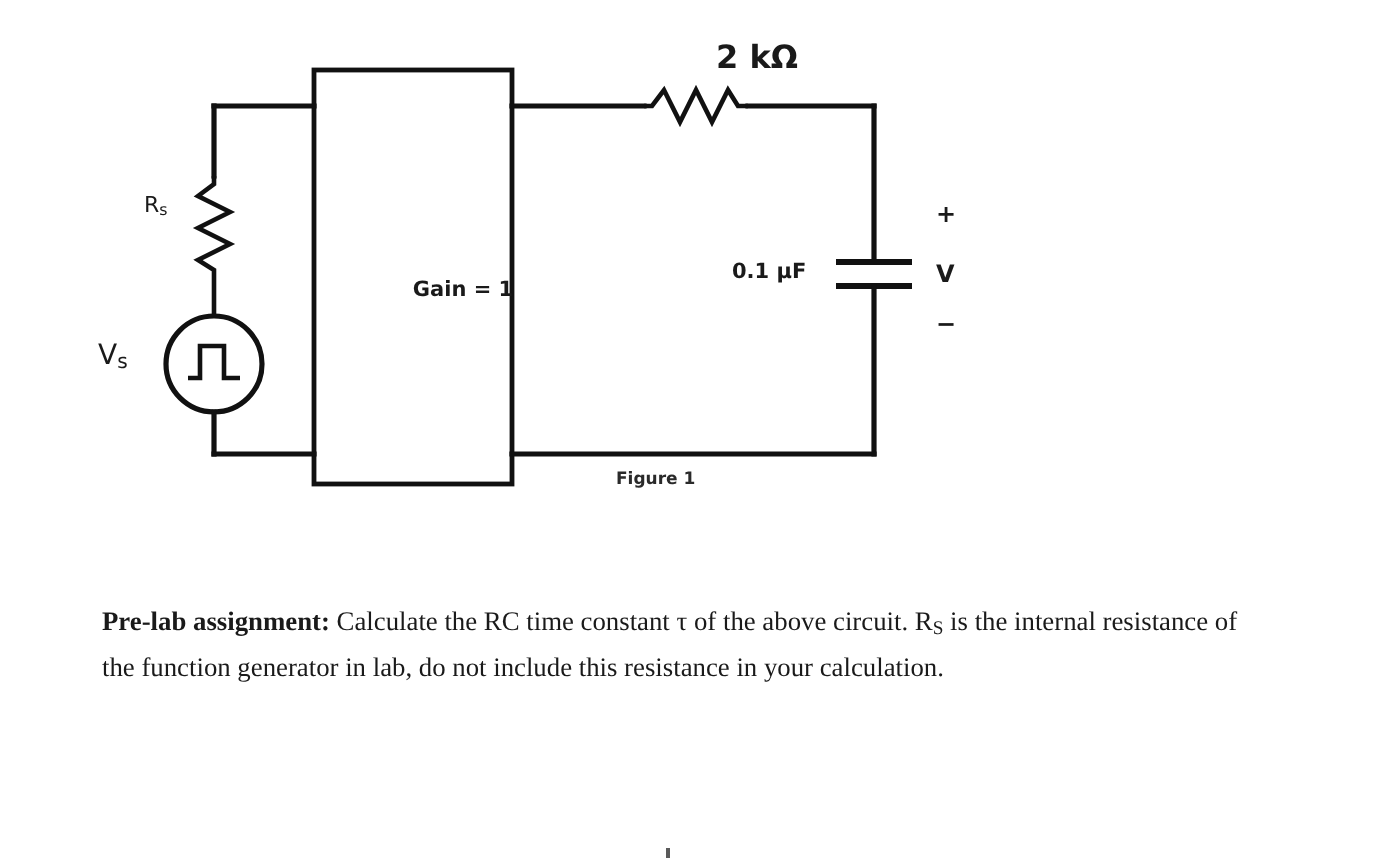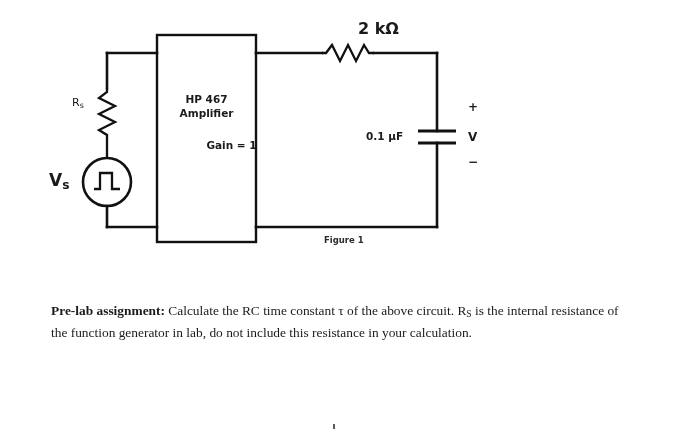--- a/index.html
+++ b/index.html
@@ -66,27 +66,27 @@
     color: #1a1a1a;
     white-space: nowrap;
     line-height: 1.22;
   }
   .lbl sub {
     font-size: 0.72em;
     vertical-align: -0.22em;
   }
 
   #label-rs      { left: 72px;  top: 96px;  font-size: 11px; font-weight: 400; }
-  #label-vs      { left: 49px;  top: 170px; font-size: 17px; font-weight: 700; }
+  #label-vs      { left: 49px;  top: 170px; font-size: 14px; font-weight: 400; }
   #label-rk      { left: 332px; top: 19px;  font-size: 16px; font-weight: 700; margin-left: 26px; }
   #label-cap     { left: 366px; top: 130px; font-size: 10.5px; font-weight: 700; }
   #label-plus    { left: 468px; top: 100px; font-size: 12px; font-weight: 700; }
   #label-v       { left: 468px; top: 130px; font-size: 12px; font-weight: 700; }
   #label-minus   { left: 468px; top: 155px; font-size: 12px; font-weight: 700; }
-  #label-figure  { left: 324px; top: 235px; font-size: 8.5px; font-weight: 700; color: #2a2a2a; }
+  #label-figure  { left: 308px; top: 235px; font-size: 8.5px; font-weight: 700; color: #2a2a2a; }
 
   #amp-text {
     position: absolute;
     left: 157px;
     top: 93px;
     width: 99px;
     text-align: center;
     font-family: "DejaVu Sans", "Liberation Sans", sans-serif;
     font-size: 10.5px;
     font-weight: 700;
@@ -166,24 +166,20 @@
 
     <line class="cap-plate" x1="418" y1="131" x2="456" y2="131"></line>
     <line class="cap-plate" x1="418" y1="143" x2="456" y2="143"></line>
 
     <path class="wire" d="M 437 143 L 437 227"></path>
 
     <path class="wire" d="M 256 227 L 437 227"></path>
 
   </svg>
 
-  <div id="amp-text">
-    <span>HP 467</span><br>
-    <span>Amplifier</span>
-  </div>
   <div id="amp-gain">Gain = 1</div>
 
   <div class="lbl" id="label-rs">
     <span>R</span><sub>s</sub>
   </div>
 
   <div class="lbl" id="label-vs">
     <span>V</span><sub>s</sub>
   </div>
 

